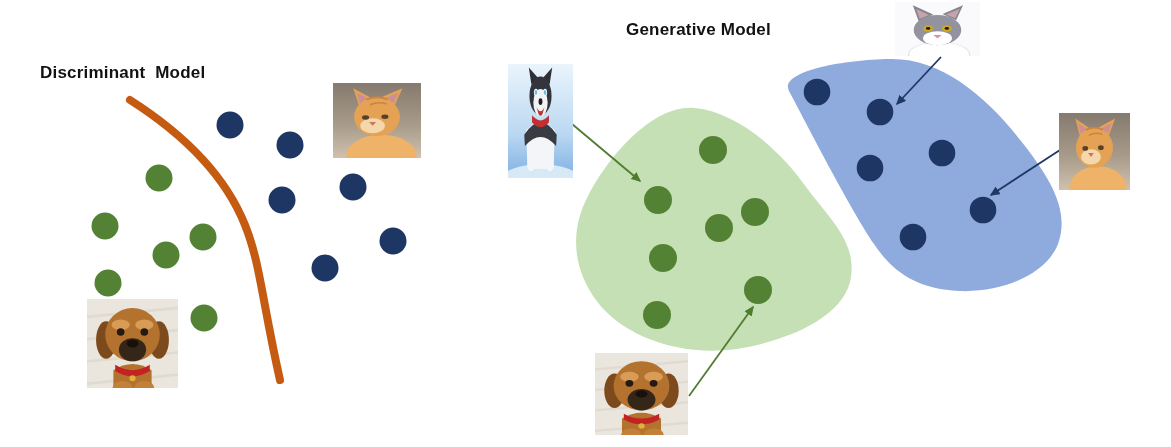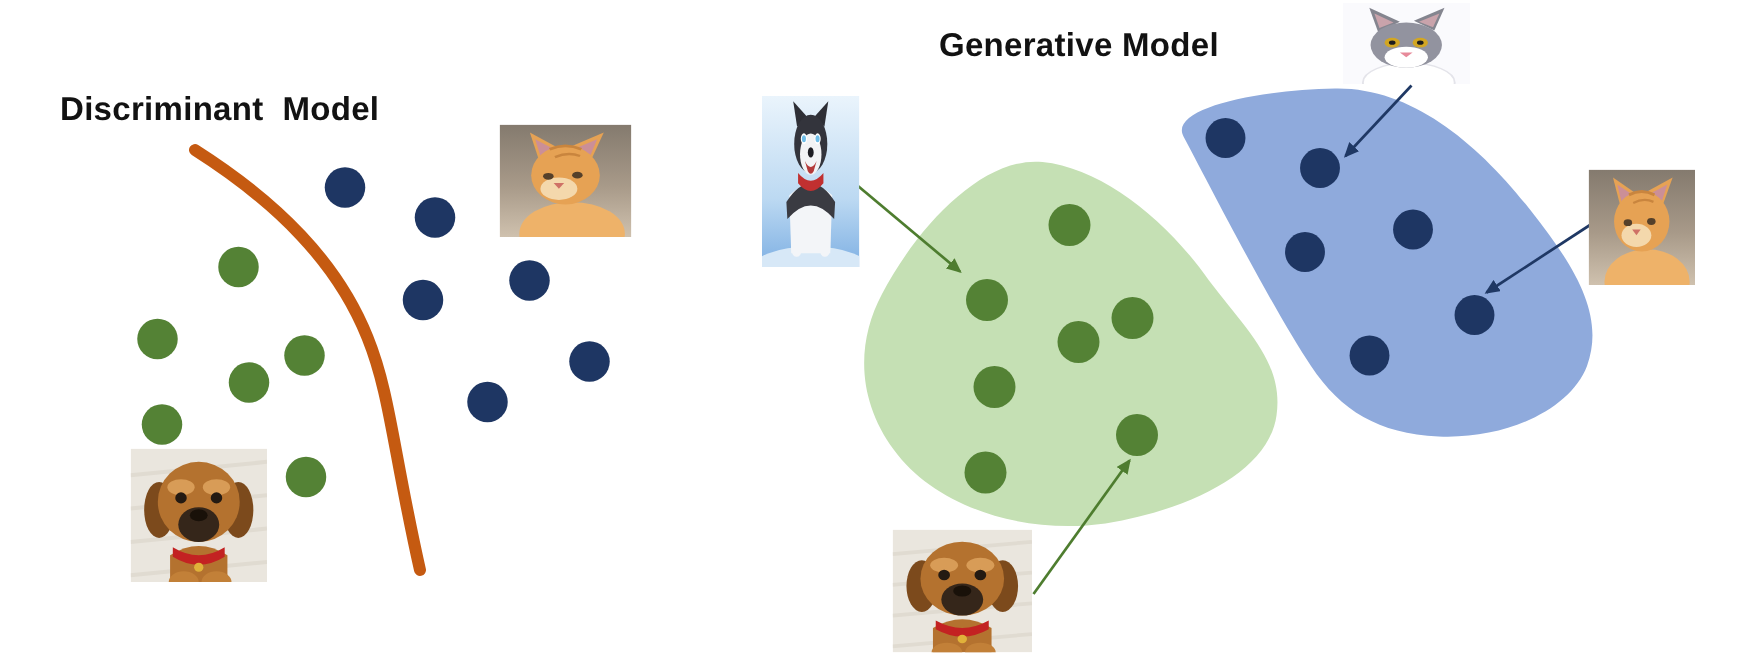--- a/index.html
+++ b/index.html
@@ -7,21 +7,21 @@
     position:relative;
     width:1171px;height:447px;
     background:#ffffff;
     overflow:hidden;
     font-family:"Liberation Sans",sans-serif;
   }
   #diagram-svg{position:absolute;left:0;top:0;width:1171px;height:447px;}
   .diagram-title{
     position:absolute;
     font-weight:700;
-    font-size:22px;
+    font-size:17px;
     line-height:20px;
     color:#121212;
     letter-spacing:.2px;
     white-space:pre;
   }
   #photos-layer .photo{position:absolute;}
   #photos-layer .photo svg{display:block;width:100%;height:100%;}
 </style>
 </head>
 <body>

